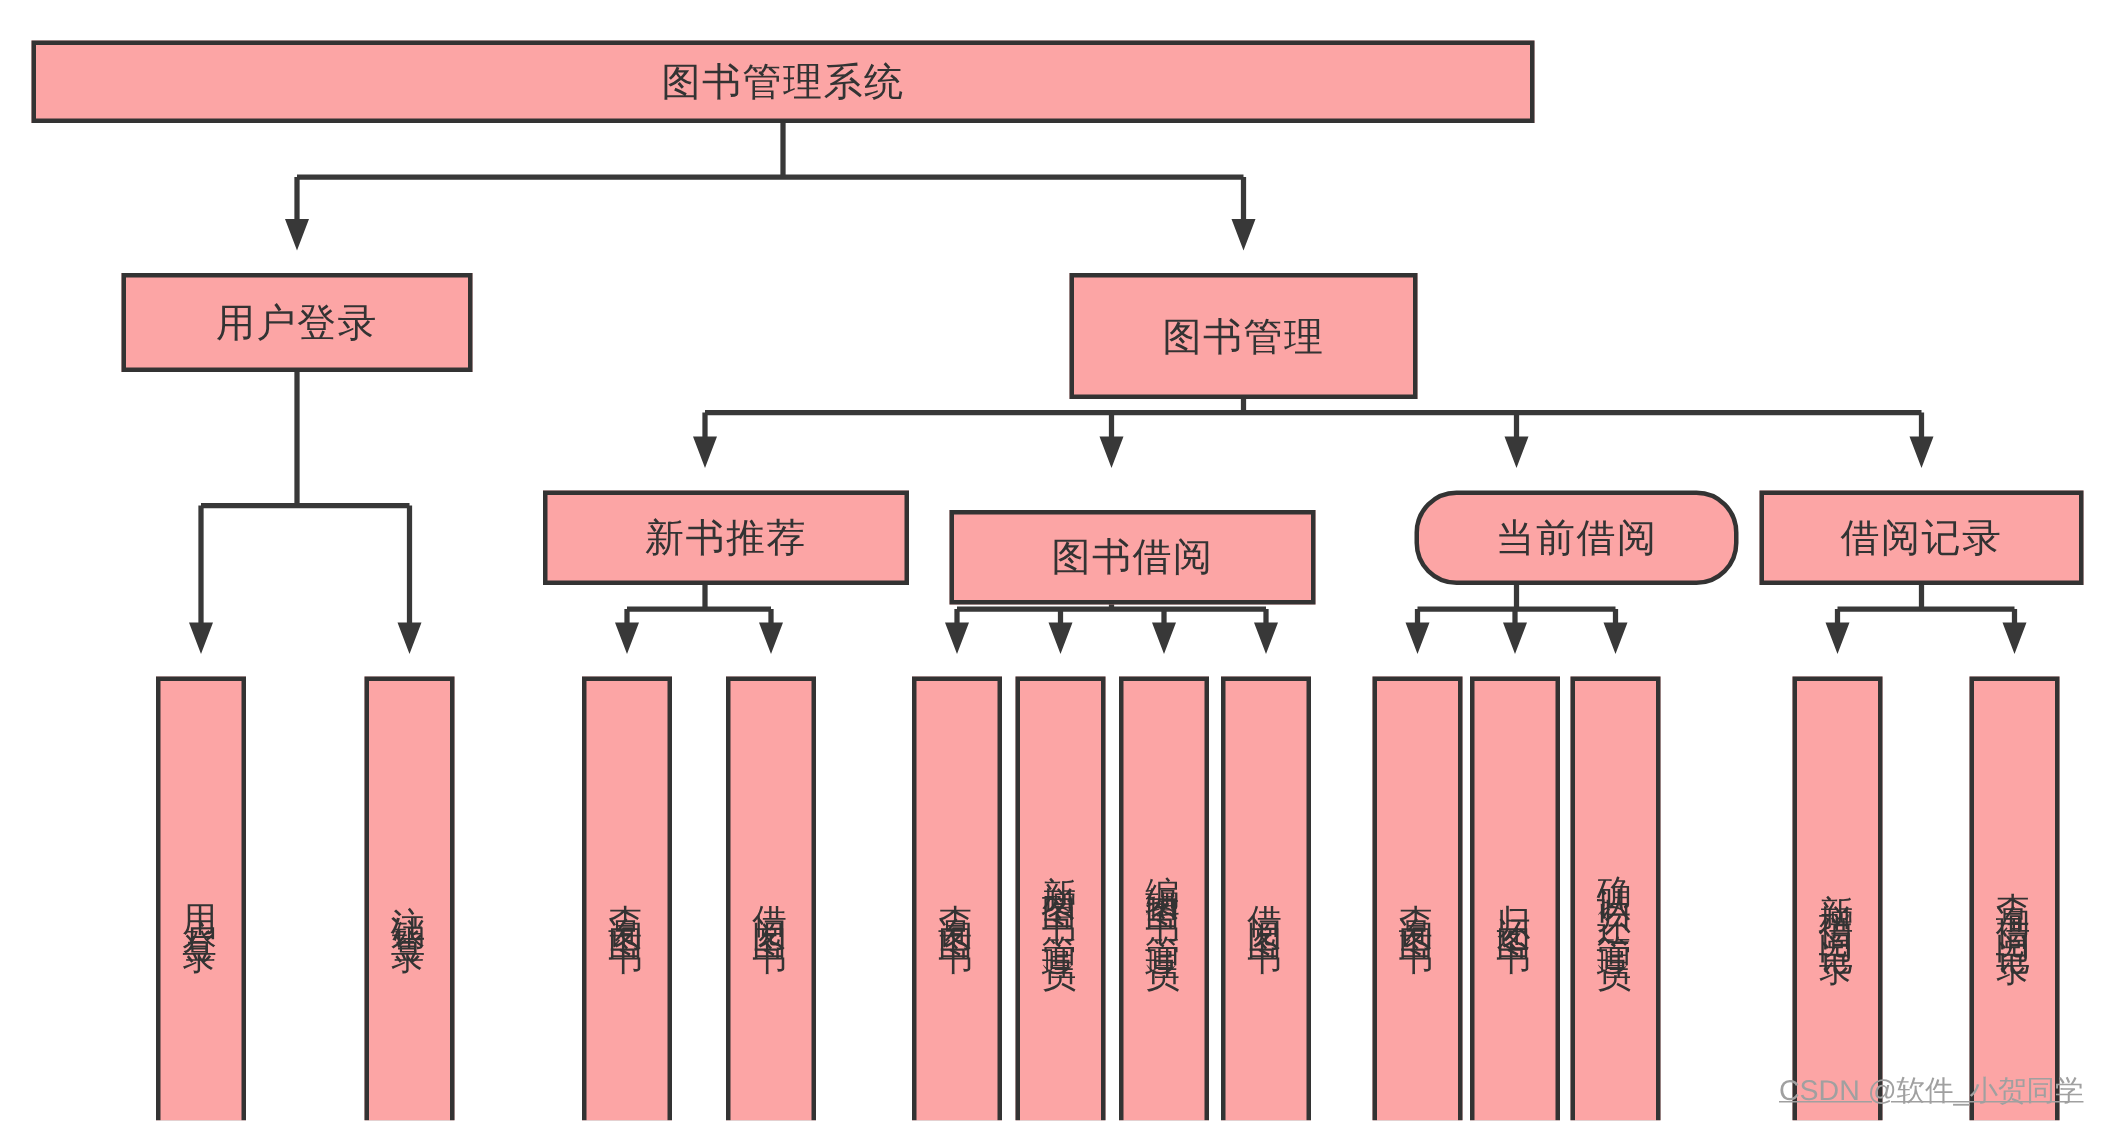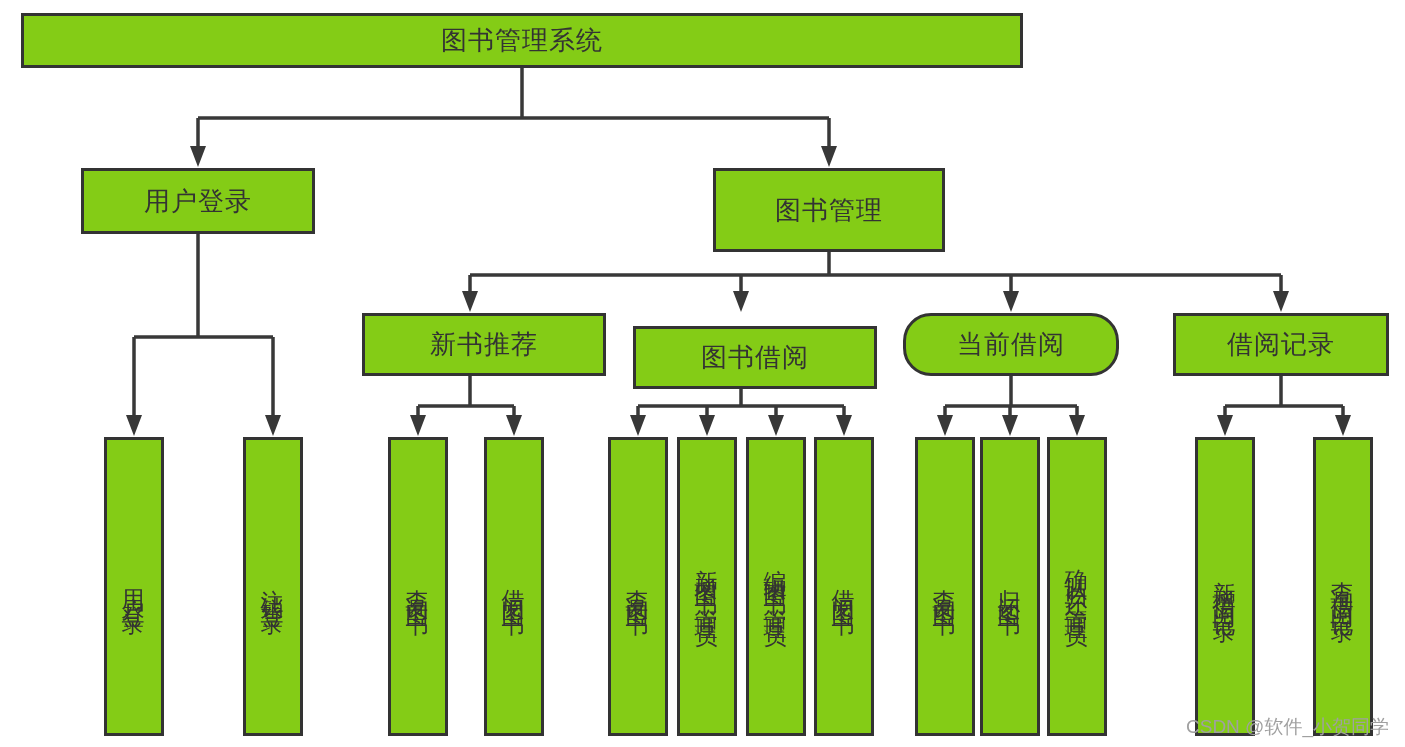--- a/index.html
+++ b/index.html
@@ -24,27 +24,28 @@
   .connector-layer {
     position: absolute;
     left: 0; top: 0;
     width: 1405px; height: 747px;
     color: var(--line);
     z-index: 1;
   }
 
   .node {
     position: absolute;
-    background: #84cc16;
+    background: #fca5a5;
     border: 3px solid var(--box_border);
     color: var(--text);
     display: flex;
     align-items: center;
     justify-content: center;
     z-index: 2;
+    margin-top: 14px;
   }
 
   .node.h {
     font-size: 26px;
     letter-spacing: 1px;
     white-space: nowrap;
   }
 
   .node.v {
     writing-mode: vertical-rl;
@@ -55,20 +56,21 @@
   }
 
   .watermark {
     position: absolute;
     left: 1186px;
     top: 714px;
     font-size: 19px;
     color: var(--watermark);
     white-space: nowrap;
     z-index: 5;
+    text-decoration: underline;
   }
 </style>
 </head>
 <body>
 
 <div class="canvas">
 
   <svg class="connector-layer" viewBox="0 0 1405 747" xmlns="http://www.w3.org/2000/svg">
     <path fill="none" stroke="currentColor" stroke-width="3.5" d="M522 68 V118 M198 118 H829 M198 118 V150 M829 118 V150
              M198 234 V337 M134 337 H273 M134 337 V419 M273 337 V419
@@ -89,21 +91,21 @@
              M1217 415 L1233 415 L1225 436 Z  M1335 415 L1351 415 L1343 436 Z"></path>
   </svg>
 
   <div class="node h" style="left:21px; top:13px; width:1002px; height:55px;">图书管理系统</div>
 
   <div class="node h" style="left:81px; top:168px; width:234px; height:66px;">用户登录</div>
   <div class="node h" style="left:713px; top:168px; width:232px; height:84px;">图书管理</div>
 
   <div class="node h" style="left:362px; top:313px; width:244px; height:63px;">新书推荐</div>
   <div class="node h" style="left:633px; top:326px; width:244px; height:63px;">图书借阅</div>
-  <div class="node h" style="left:903px; top:313px; width:216px; height:63px;border-radius:28px;">当前借阅</div>
+  <div class="node h" style="left:943px; top:313px; width:216px; height:63px;border-radius:28px;">当前借阅</div>
   <div class="node h" style="left:1173px; top:313px; width:216px; height:63px;">借阅记录</div>
 
   <div class="node v" style="left:104px; top:437px; width:60px; height:299px;">用户登录</div>
   <div class="node v" style="left:243px; top:437px; width:60px; height:299px;">注销登录</div>
 
   <div class="node v" style="left:388px; top:437px; width:60px; height:299px;">查询图书</div>
   <div class="node v" style="left:484px; top:437px; width:60px; height:299px;">借阅图书</div>
 
   <div class="node v" style="left:608px; top:437px; width:60px; height:299px;">查询图书</div>
   <div class="node v" style="left:677px; top:437px; width:60px; height:299px;">新增图书（管理员）</div>

